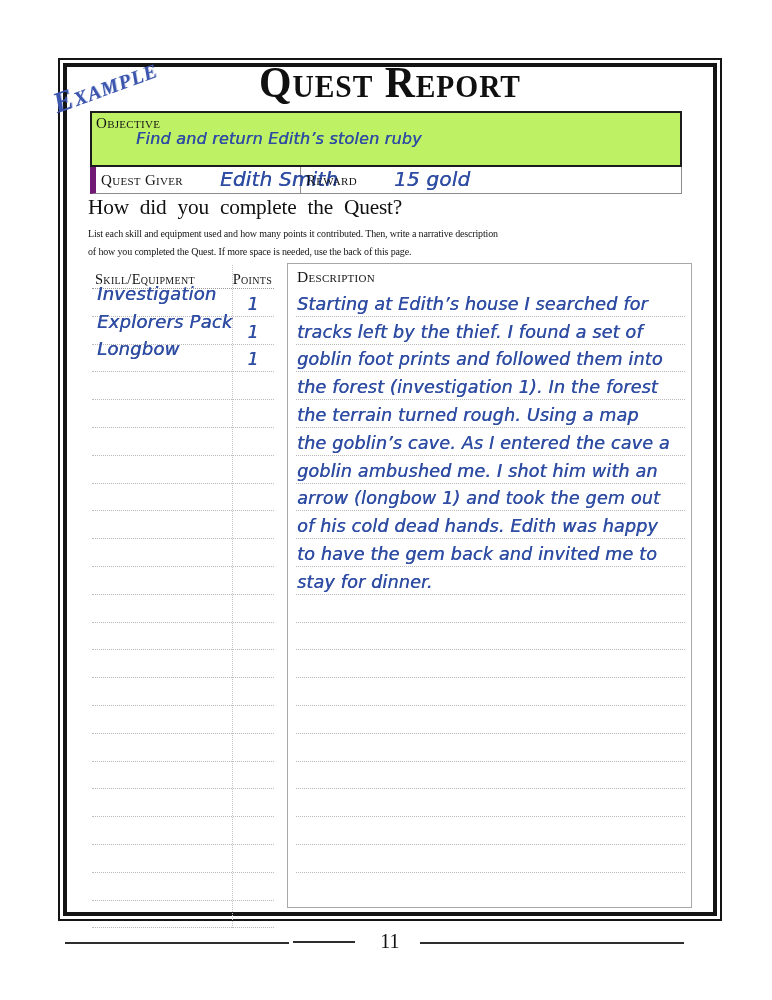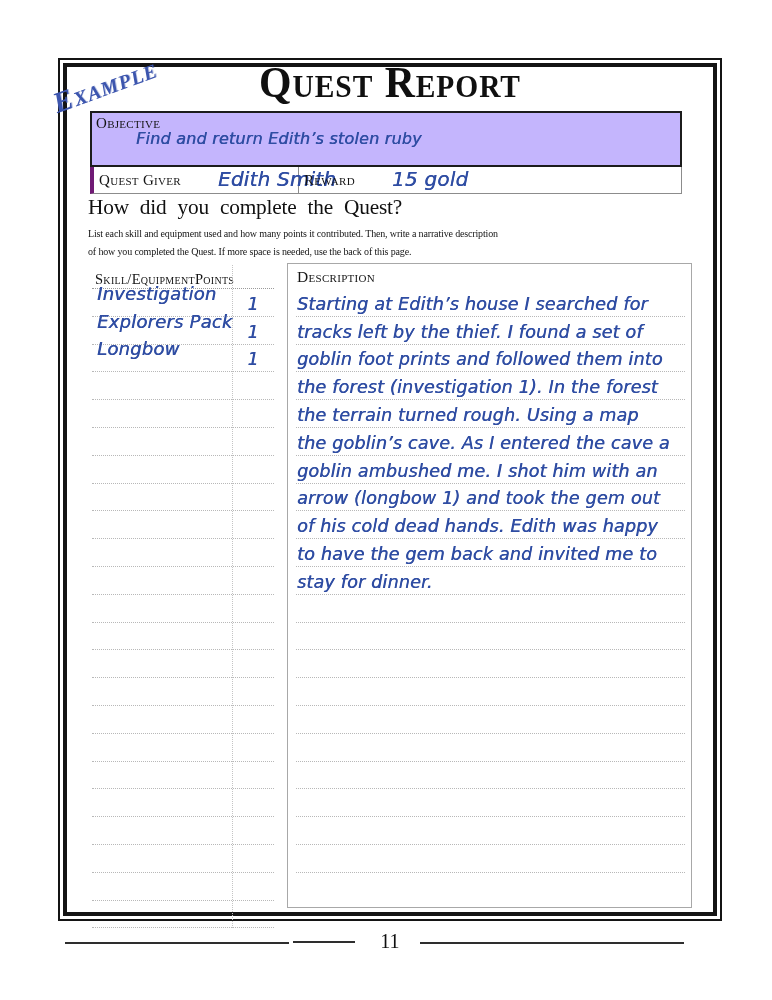--- a/index.html
+++ b/index.html
@@ -24,38 +24,38 @@
   }
   
   .title{
     position:absolute;left:0;right:0;top:-6px;margin:0;text-align:center;
     font-variant:small-caps;font-weight:bold;font-size:44px;line-height:1;
     letter-spacing:1px;transform:scaleX(.95);color:#101010;
   }
   
   .objective-box{
     position:absolute;left:23px;top:44px;width:592px;height:56px;
-    box-sizing:border-box;border:2px solid #1c1c1c;background:#c4b5fd;
+    box-sizing:border-box;border:2px solid #1c1c1c;background:#bef264;
   }
   .form-label{
     font-variant:small-caps;font-size:15px;letter-spacing:.3px;color:#141414;
     line-height:1;white-space:nowrap;
   }
   .objective-box .form-label{position:absolute;left:4px;top:3px;}
   .hand{
     font-family:"DejaVu Sans",sans-serif;font-style:italic;
     color:var(--ink);letter-spacing:.2px;text-shadow:.4px 0 0 currentColor;
     white-space:nowrap;
   }
   .objective-value{position:absolute;left:44px;top:16px;font-size:16px;}
   
   .meta-row{
     position:absolute;left:23px;top:100px;width:592px;height:27px;
     box-sizing:border-box;display:flex;
-    border-left:4px solid #701a75;border-right:1px solid #8c8c8c;border-bottom:1px solid #8c8c8c;
+    border-left:6px solid #701a75;border-right:1px solid #8c8c8c;border-bottom:1px solid #8c8c8c;
   }
   .meta-cell{
     position:relative;display:flex;align-items:center;gap:9px;
     padding:0 5px;box-sizing:border-box;border-right:1px solid #8c8c8c;overflow:visible;
   }
   .meta-cell:last-child{border-right:none;}
   .meta-cell .hand{font-size:20px;margin-top:-2px;margin-left:28px;}
   .w1{width:205px;} .w2{width:210px;} .w3{width:177px;}
   
   .heading{
@@ -66,21 +66,21 @@
   .instructions{
     position:absolute;left:21px;top:158px;font-size:10px;line-height:18px;
     letter-spacing:-.15px;color:#141414;
   }
   .instructions div{white-space:nowrap;}
   
   .skills{position:absolute;left:25px;top:198px;width:182px;}
   .skills-header{
     position:relative;height:24px;box-sizing:border-box;
     border-bottom:1px dotted #9a9a9a;
-    display:flex;align-items:flex-end;
+    display:flex;justify-content:space-between;align-items:flex-end;
     padding:0 2px 2px 3px;
   }
   .skills-header .form-label{font-size:14.5px;}
   .srow{position:relative;height:26.8px;border-bottom:1px dotted var(--rule);}
   .srow .skill{position:absolute;left:5px;bottom:12px;font-size:18px;}
   .srow .pts{position:absolute;left:140px;width:42px;text-align:center;bottom:2px;font-size:17px;}
   .skills-divider{
     position:absolute;left:140px;top:0;bottom:0;width:0;
     border-left:1px dotted #c4c4c4;
   }

